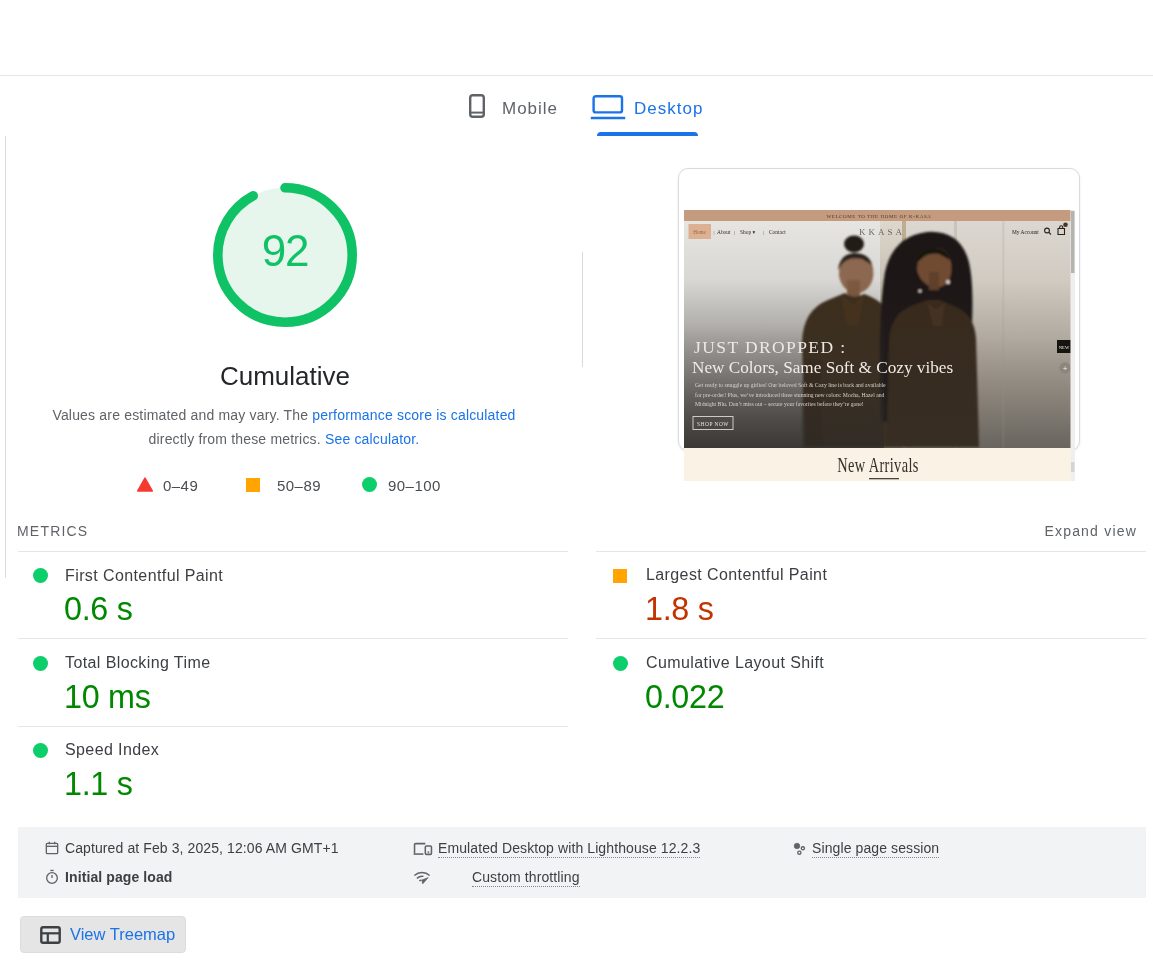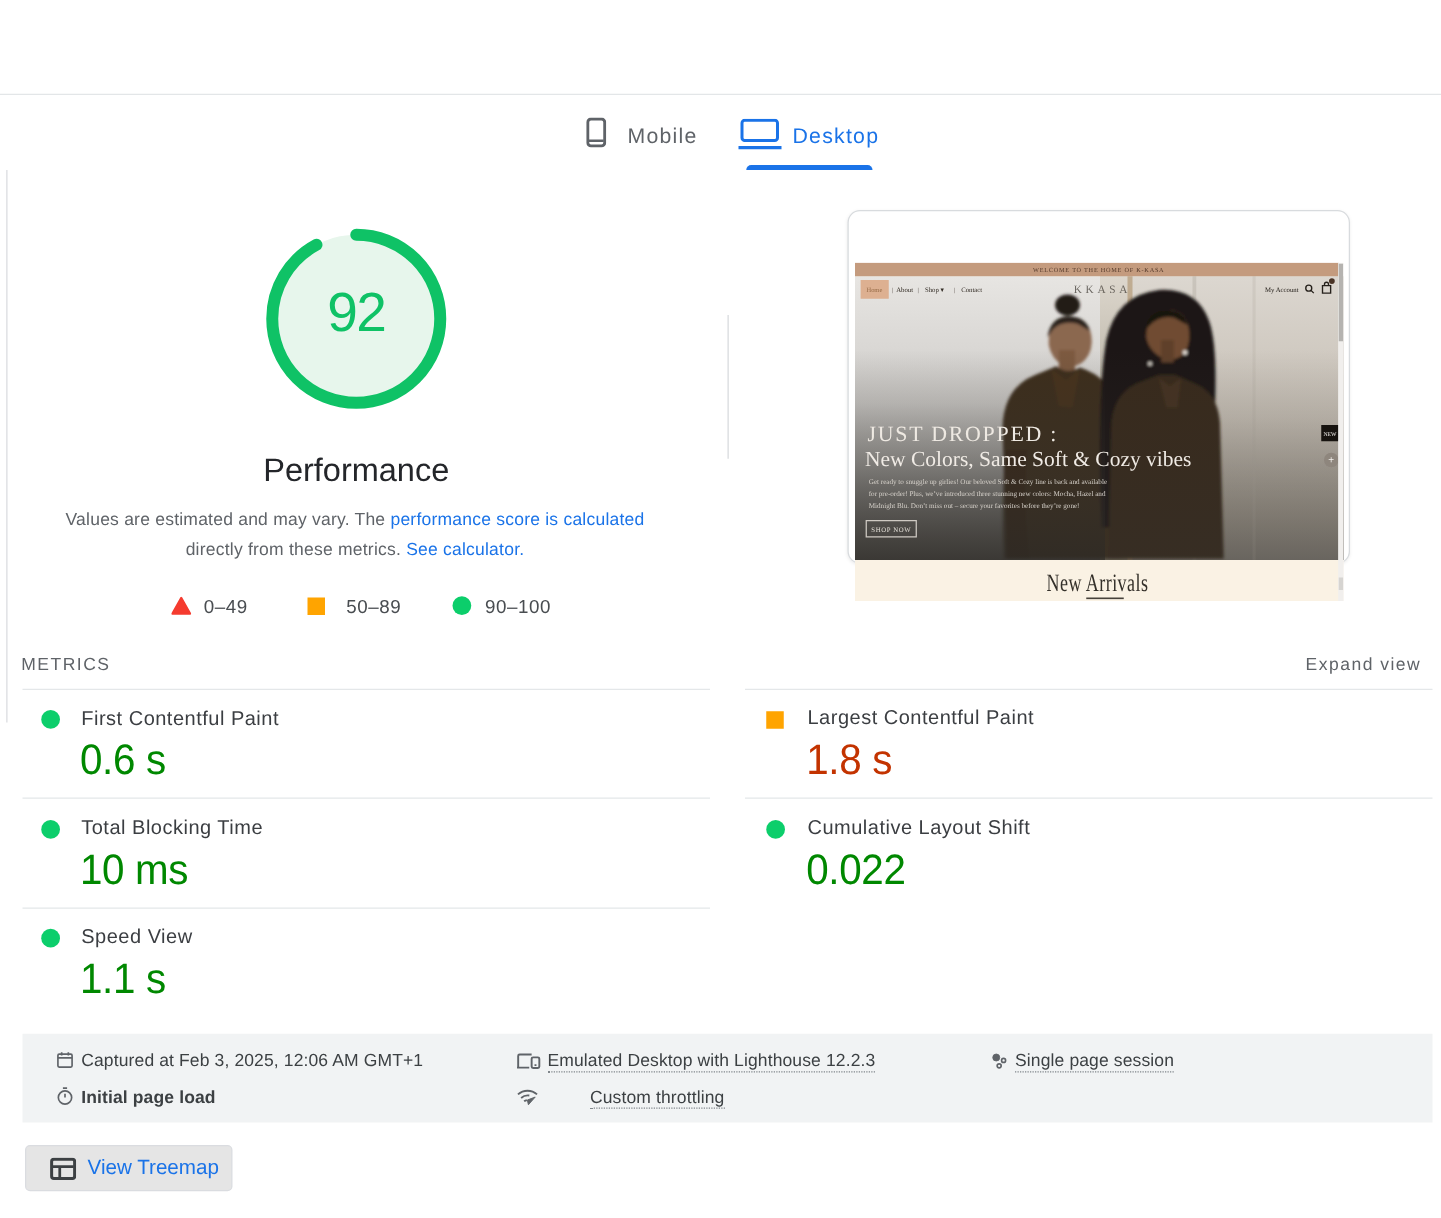--- a/index.html
+++ b/index.html
@@ -83,21 +83,21 @@
   <div class="abs" id="tabunderline"></div>
 
   <div class="abs" id="vline-left"></div>
   <div class="abs" id="vline-mid"></div>
 
   <svg class="abs" id="gaugewrap" viewBox="0 0 146 146">
     <circle cx="73" cy="73" r="67.2" fill="#e7f6ec"></circle>
     <circle cx="73" cy="73" r="67.2" fill="none" stroke="#0fc266" stroke-width="9.6" stroke-linecap="round" stroke-dasharray="388.4 422.2" transform="rotate(-90 73 73)"></circle>
   </svg>
   <div class="abs" id="gaugenum">92</div>
-  <div class="abs" id="perf-title">Performance</div>
+  <div class="abs" id="perf-title">Cumulative</div>
   <div class="abs desc" id="desc1">Values are estimated and may vary. The <a>performance score is calculated</a></div>
   <div class="abs desc" id="desc2">directly from these metrics. <a>See calculator.</a></div>
 
   <svg class="abs" id="leg-tri" width="16" height="15" viewBox="0 0 16 15">
       <path d="M8 1.2 L15.2 14 L0.8 14 Z" fill="#f53b2f" stroke="#f53b2f" stroke-width="1.6" stroke-linejoin="round"></path>
     </svg>
   <div class="abs legtext" id="leg-t1">0–49</div>
   <div class="abs" id="leg-sq"></div>
   <div class="abs legtext" id="leg-t2">50–89</div>
   <div class="abs" id="leg-ci"></div>
@@ -122,21 +122,21 @@
 
   <div class="abs micon-c" style="left:33px;top:656px;"></div>
   <div class="abs mlabel" style="left:65px;top:655px;">Total Blocking Time</div>
   <div class="abs mvalue green" style="left:64px;top:676.5px;">10 ms</div>
 
   <div class="abs micon-c" style="left:613px;top:656px;"></div>
   <div class="abs mlabel" style="left:646px;top:655px;">Cumulative Layout Shift</div>
   <div class="abs mvalue green" style="left:645px;top:676.5px;">0.022</div>
 
   <div class="abs micon-c" style="left:33px;top:743px;"></div>
-  <div class="abs mlabel" style="left:65px;top:742px;">Speed View</div>
+  <div class="abs mlabel" style="left:65px;top:742px;">Speed Index</div>
   <div class="abs mvalue green" style="left:64px;top:764px;">1.1 s</div>
 
   <div class="abs" id="footbar"></div>
   <div class="abs fitem" style="left:44px;top:840px;">
     <svg width="16" height="16" viewBox="0 0 24 24" fill="none" stroke="#5f6368" stroke-width="2">
         <rect x="3.5" y="5" width="17" height="15.5" rx="1.5"></rect>
         <line x1="3.5" y1="9.5" x2="20.5" y2="9.5"></line>
         <line x1="8" y1="2.8" x2="8" y2="6.5"></line>
         <line x1="16" y1="2.8" x2="16" y2="6.5"></line>
       </svg>

